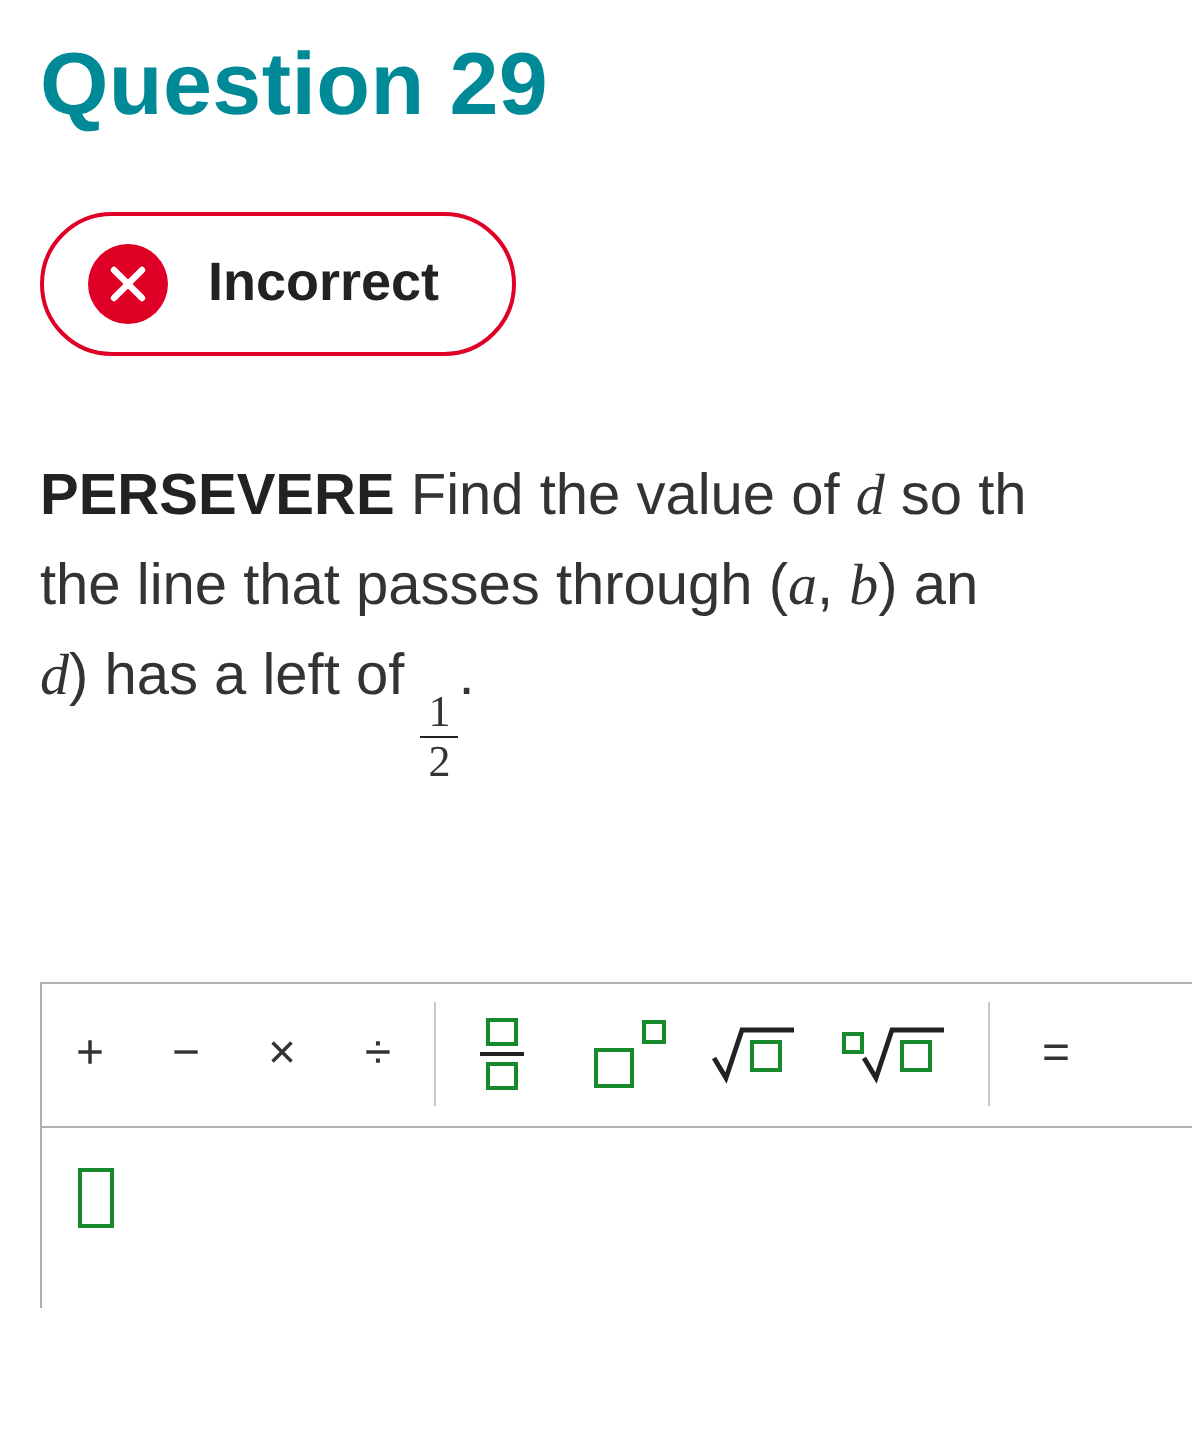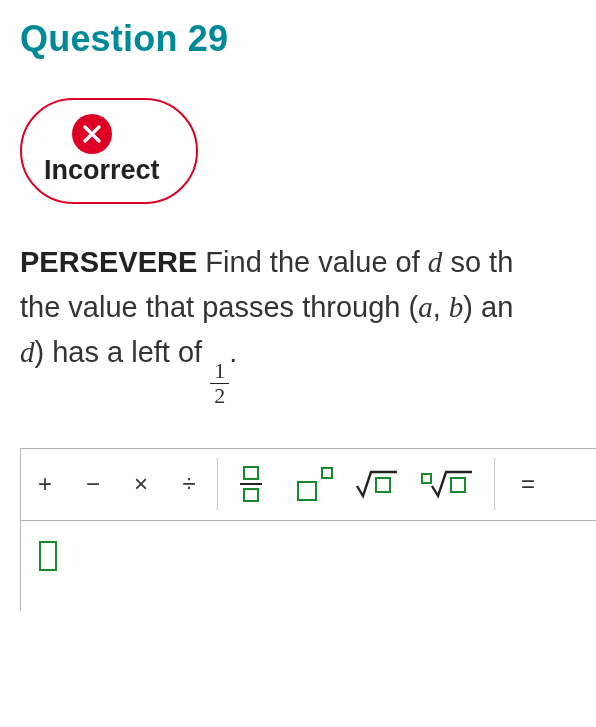--- a/index.html
+++ b/index.html
@@ -7,34 +7,33 @@
     margin: 0;
     padding: 18px 0 0 20px;
     font-family: "Helvetica Neue", Helvetica, Arial, sans-serif;
     color: #222;
     width: 596px;
     overflow: hidden;
     background: #fff;
   }
   .title {
     color: #008a97;
-    font-size: 36px;
+    font-size: 44px;
     font-weight: 700;
     margin: 0 0 38px 0;
     letter-spacing: 0.2px;
   }
   .status-pill {
     border: 2.5px solid #df0025;
     border-radius: 999px;
     display: flex;
     align-items: center;
     padding: 14px 36px 14px 22px;
     width: fit-content;
-    margin-bottom: 36px;
-    flex-direction: column;
+    margin-bottom: 48px;
   }
   .status-icon {
     width: 40px;
     height: 40px;
     border-radius: 50%;
     background: #df0025;
     display: flex;
     align-items: center;
     justify-content: center;
     flex-shrink: 0;
@@ -48,21 +47,21 @@
     color: #222;
   }
   .status-sub {
     font-size: 27px;
     color: #555;
   }
   .problem {
     font-size: 29px;
     line-height: 1.55;
     color: #333;
-    margin-bottom: 40px;
+    margin-bottom: 98px;
     white-space: nowrap;
   }
   .problem .tag {
     font-weight: 700;
     color: #222;
   }
   .problem .mvar { font-style: italic; font-family: Georgia, 'Times New Roman', serif; }
   .frac {
     display: inline-flex;
     flex-direction: column;
@@ -147,21 +146,21 @@
   <div class="status-text">
     <div class="status-main">Incorrect</div>
   </div>
 </div>
 
 <div class="problem">
   <div>
     <span class="tag">PERSEVERE</span><span> Find the value of </span><span class="mvar">d</span><span> so th</span>
   </div>
   <div>
-    <span>the value that passes through (</span><span class="mvar">a</span><span>, </span><span class="mvar">b</span><span>) an</span>
+    <span>the line that passes through (</span><span class="mvar">a</span><span>, </span><span class="mvar">b</span><span>) an</span>
   </div>
   <div>
     <span class="mvar">d</span><span>) has a left of </span><span class="frac">
         <span class="num">1</span>
         <span class="den">2</span>
       </span><span>.</span>
   </div>
 </div>
 
 <div class="editor">

